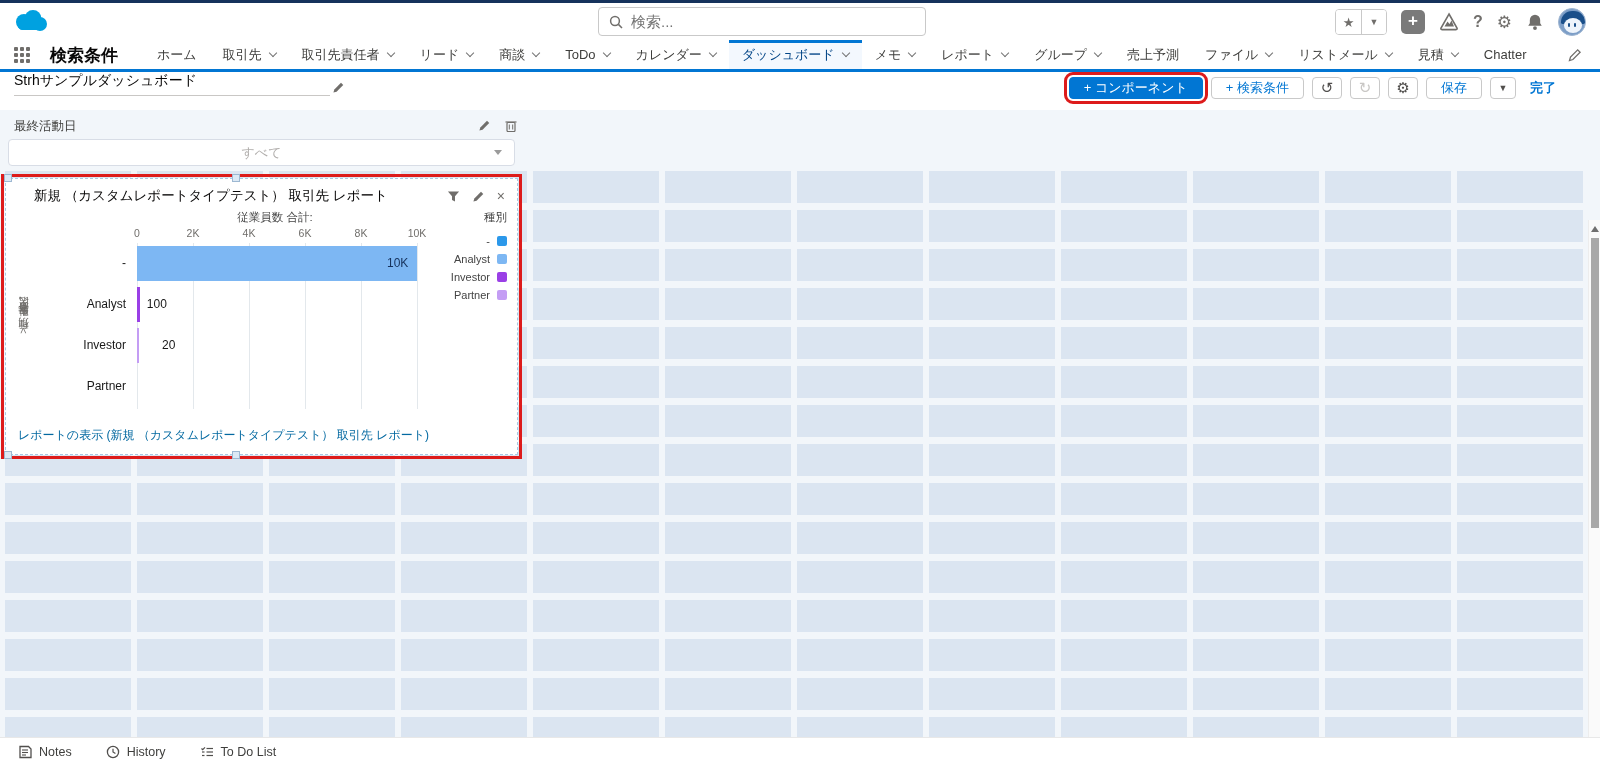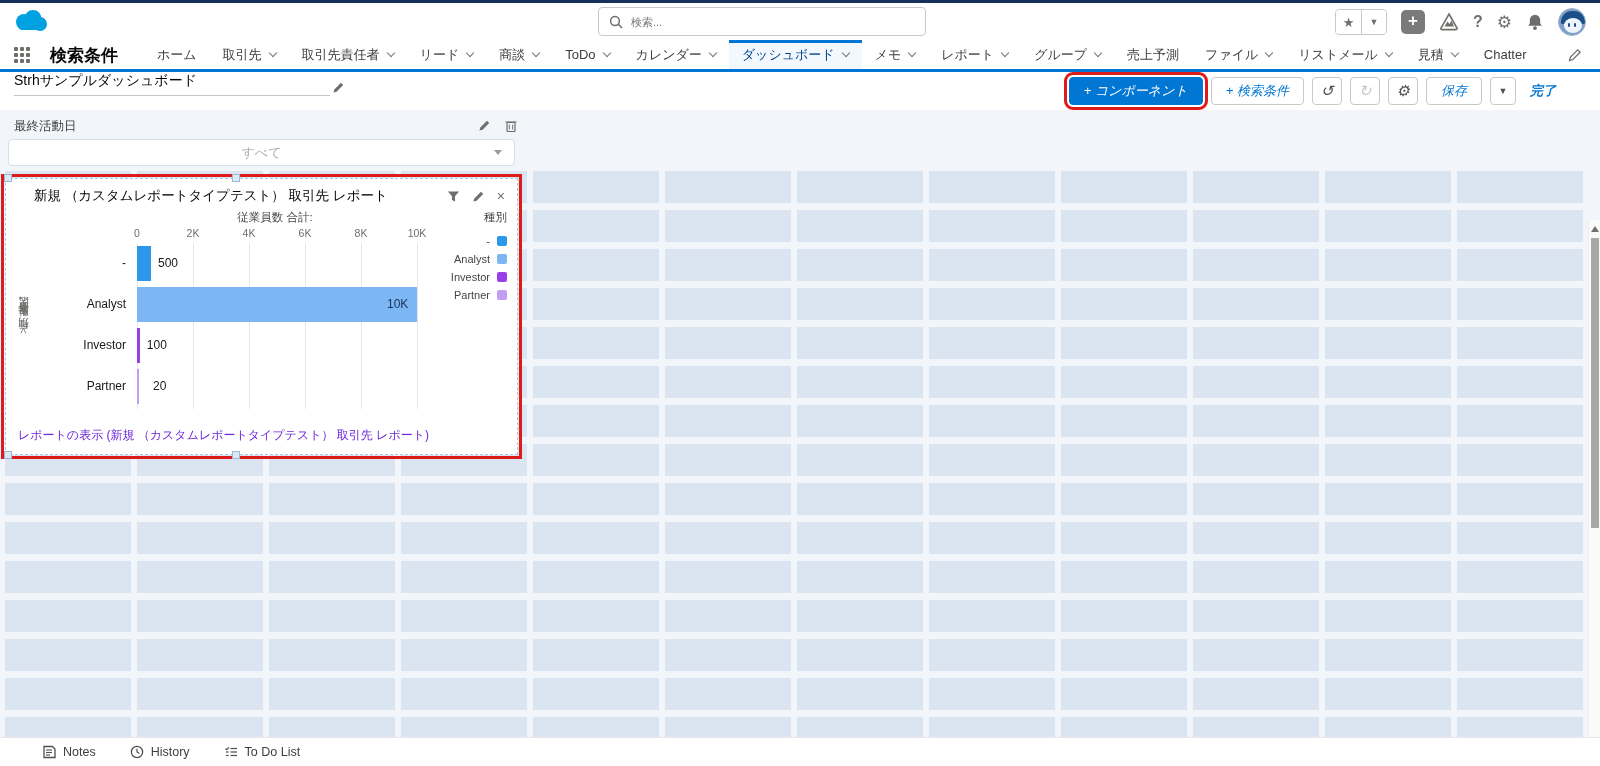--- a/index.html
+++ b/index.html
@@ -8,21 +8,21 @@
 
   
   .navy-strip { height:3px; background:#16325c; }
 
   
   .topbar { position:relative; height:37px; background:#fff; }
   .logo-cloud { position:absolute; left:12px; top:5px; }
   .search-wrap { position:absolute; left:598px; top:4px; width:328px; height:29px;
     border:1px solid #c9c9c9; border-radius:4px; background:#fff;
     display:flex; align-items:center; padding:0 10px; }
-  .search-wrap input { border:none; outline:none; flex:1; font-size:11px; color:#444;
+  .search-wrap input { border:none; outline:none; flex:1; font-size:15px; color:#444;
     font-family:inherit; background:transparent; margin-left:8px; }
   .search-wrap input::placeholder { color:#747474; }
   .hdr-icons { position:absolute; right:14px; top:3px; height:32px;
     display:flex; align-items:center; gap:14px; color:#706e6b; }
   .fav-combo { display:flex; border:1px solid #c9c9c9; border-radius:4px; overflow:hidden; }
   .fav-combo span { display:flex; align-items:center; justify-content:center;
     width:25px; height:24px; font-size:13px; color:#706e6b; background:#fff; }
   .fav-combo span + span { border-left:1px solid #c9c9c9; font-size:9px; }
   .plus-box { width:24px; height:24px; background:#7a7a7a; border-radius:5px; color:#fff;
     font-size:17px; line-height:22px; text-align:center; font-weight:bold; }
@@ -48,22 +48,22 @@
     transform:rotate(45deg); margin:-3px 0 0 8px; }
   .nav-pencil { position:absolute; right:18px; top:8px; }
 
   
   .dash-toolbar { height:38px; background:#fff; position:relative; }
   .dash-title-wrap { position:absolute; left:14px; top:0; width:316px;
     border-bottom:1px solid #c9c7c5; padding-bottom:5px; display:flex; }
   .dash-title { font-size:14px; color:#080707; }
   .title-pencil { position:absolute; left:332px; top:9px; }
   .tb-right { position:absolute; right:38px; top:5px; display:flex; align-items:center; gap:8px; }
-  .btn { height:28px; border-radius:4px; font-size:13px; display:flex; align-items:center;
-    padding:0 14px; cursor:pointer; background:#fff; border:1px solid #c9c9c9; color:#0176d3; white-space:nowrap;font-style:italic;}
+  .btn { height:22px; border-radius:4px; font-size:13px; display:flex; align-items:center;
+    padding:0 14px; cursor:pointer; background:#fff; border:1px solid #c9c9c9; color:#0176d3; white-space:nowrap;}
   .btn.brand { background:#0176d3; border-color:#0176d3; color:#fff; }
   .btn.icon-btn { width:30px; padding:0; justify-content:center; font-size:15px; color:#514f4d; }
   .btn.icon-btn.disabled { color:#c9c7c5; }
   .btn.drop { width:26px; padding:0; justify-content:center; font-size:9px; color:#514f4d; }
   .btn.borderless { border:none; padding:0 6px; font-weight:bold; }
   .annotated-btn { outline:3px solid #dd1b1b; outline-offset:2px; }
   .save-group { display:flex; gap:8px; }
 
   
   .canvas { position:relative; height:627px; background:#f2f6fa; overflow:hidden; }
@@ -102,32 +102,32 @@
   .bar-val { position:absolute; top:0; height:41px; line-height:41px; font-size:12px; color:#181818; }
   .bar-val.inside { text-align:right; color:#16325c; }
   .y-axis-label { position:absolute; left:10px; top:64px; height:166px; display:flex; align-items:center; }
   .y-axis-label span { writing-mode:vertical-rl; transform:rotate(180deg);
     font-size:10.5px; color:#706e6b; white-space:nowrap; }
   .legend { position:absolute; right:10px; top:31px; }
   .legend-title { font-size:11.5px; color:#444; text-align:right; margin-bottom:7px; }
   .legend-row { display:flex; align-items:center; justify-content:flex-end; gap:7px; height:18px; }
   .legend-row .lab { font-size:11px; color:#444; }
   .legend-row .sw { width:10px; height:10px; border-radius:2px; }
-  .card-footer { position:absolute; left:12px; bottom:10px; font-size:12px; color:#6d28d9; cursor:pointer; }
+  .card-footer { position:absolute; left:12px; bottom:10px; font-size:12px; color:#0369a1; cursor:pointer; }
 
   
   .scrollbar { position:absolute; right:0; top:110px; width:12px; height:627px; background:#fafafa; border-left:1px solid #ededed; }
   .scrollbar .arr { position:absolute; left:2px; width:0; height:0;
     border-left:4px solid transparent; border-right:4px solid transparent; }
   .scrollbar .up { top:6px; border-bottom:6px solid #6f6f6f; }
   .scrollbar .thumb { position:absolute; left:2px; top:18px; width:8px; height:290px; background:#a8a8a8; }
 
   
   .utility-bar { height:29px; background:#fff; border-top:1px solid #e8e8e8;
-    display:flex; align-items:center; padding-left:28px; gap:6px; }
+    display:flex; align-items:center; padding-left:4px; gap:6px; }
   .util-item { display:flex; align-items:center; gap:7px; padding:0 14px; height:100%;
     font-size:12.5px; color:#3e3e3c; cursor:pointer; }
 
   svg { display:block; }
 </style>
 </head>
 <body>
 
 <div class="navy-strip"></div>
 
@@ -330,34 +330,30 @@
         <span style="left: 285px;">10K</span>
       </div>
     <div class="cat-labels" id="cat-labels">
         <div>-</div>
         <div>Analyst</div>
         <div>Investor</div>
         <div>Partner</div>
       </div>
     <div class="plot" id="plot">
         <div class="bar-row">
-          <div class="bar" style="width: 14px; background: rgb(43, 152, 234);"></div>
-          <span class="bar-val" style="left: 21px;">500</span>
-        </div>
-        <div class="bar-row">
           <div class="bar" style="width: 280px; background: rgb(125, 183, 243);"></div>
           <span class="bar-val inside" style="left: 250px;">10K</span>
         </div>
         <div class="bar-row">
           <div class="bar" style="width: 2.8px; background: rgb(154, 63, 230);"></div>
           <span class="bar-val" style="left: 9.8px;">100</span>
         </div>
         <div class="bar-row">
           <div class="bar" style="width: 1.5px; background: rgb(196, 157, 244);"></div>
-          <span class="bar-val" style="left: 16px;">20</span>
+          <span class="bar-val" style="left: 25px;">20</span>
         </div>
       </div>
 
     <div class="y-axis-label">
       <span>種別 &gt; 取引先 所有者: 氏名</span>
     </div>
 
     <div class="legend">
       <div class="legend-title">種別</div>
       <div id="legend-rows">

